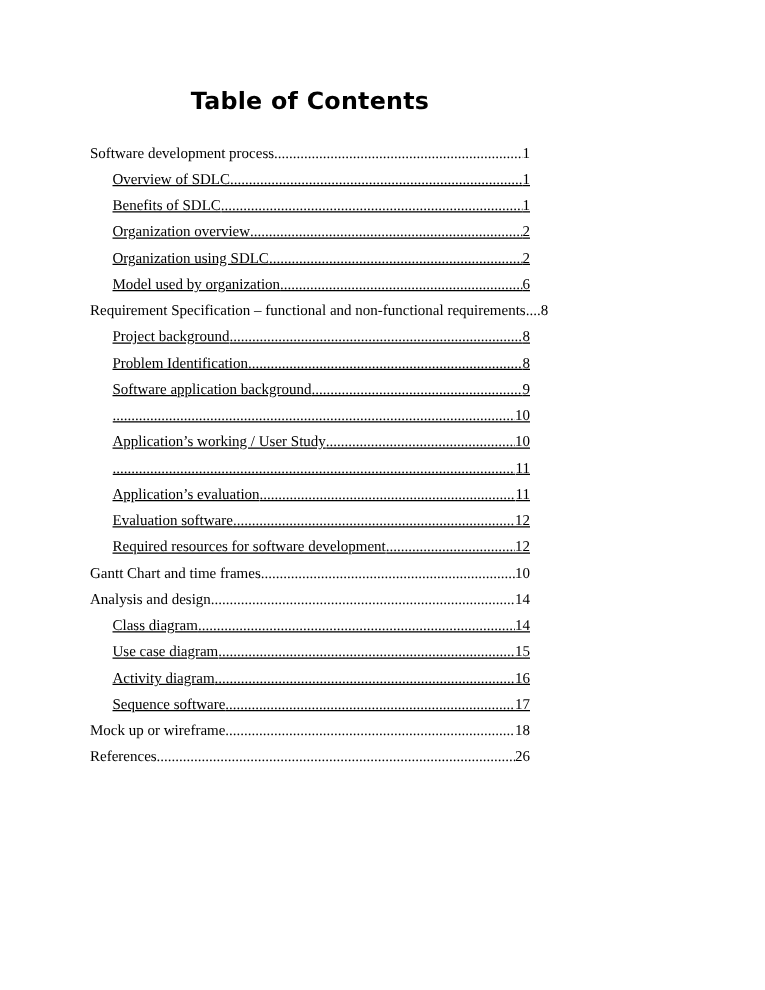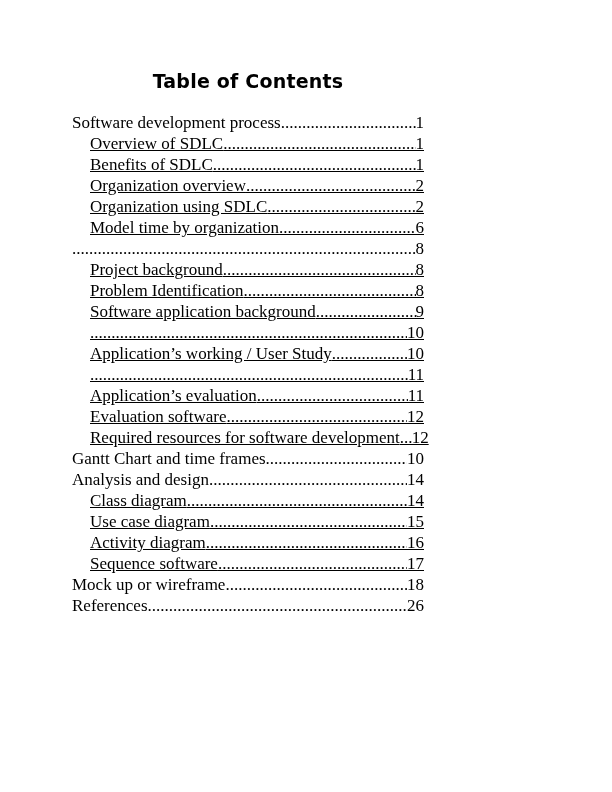--- a/index.html
+++ b/index.html
@@ -24,21 +24,21 @@
     text-align: center;
     letter-spacing: 0.2px;
     margin-bottom: 20px;
   }
   .toc {
     width: 100%;
   }
   .toc-row {
     display: flex;
     align-items: center;
-    font-size: 17px;
+    font-size: 12px;
     line-height: 21px;
     width: 100%;
   }
   .toc-row.indent {
     padding-left: 18px;
     text-decoration: underline;
   }
   .toc-label {
     white-space: nowrap;
     flex: 0 0 auto;
@@ -83,25 +83,26 @@
     <span class="toc-label">Organization overview</span>
     <span class="toc-leader"></span>
     <span class="toc-page">2</span>
   </div>
       <div class="toc-row indent">
     <span class="toc-label">Organization using SDLC</span>
     <span class="toc-leader"></span>
     <span class="toc-page">2</span>
   </div>
       <div class="toc-row indent">
-    <span class="toc-label">Model time by organization</span>
+    <span class="toc-label">Model used by organization</span>
     <span class="toc-leader"></span>
     <span class="toc-page">6</span>
   </div>
       <div class="toc-row">
+    <span class="toc-label">Requirement Specification – functional and non-functional requirements</span>
     <span class="toc-leader"></span>
     <span class="toc-page">8</span>
   </div>
       <div class="toc-row indent">
     <span class="toc-label">Project background</span>
     <span class="toc-leader"></span>
     <span class="toc-page">8</span>
   </div>
       <div class="toc-row indent">
     <span class="toc-label">Problem Identification</span>

